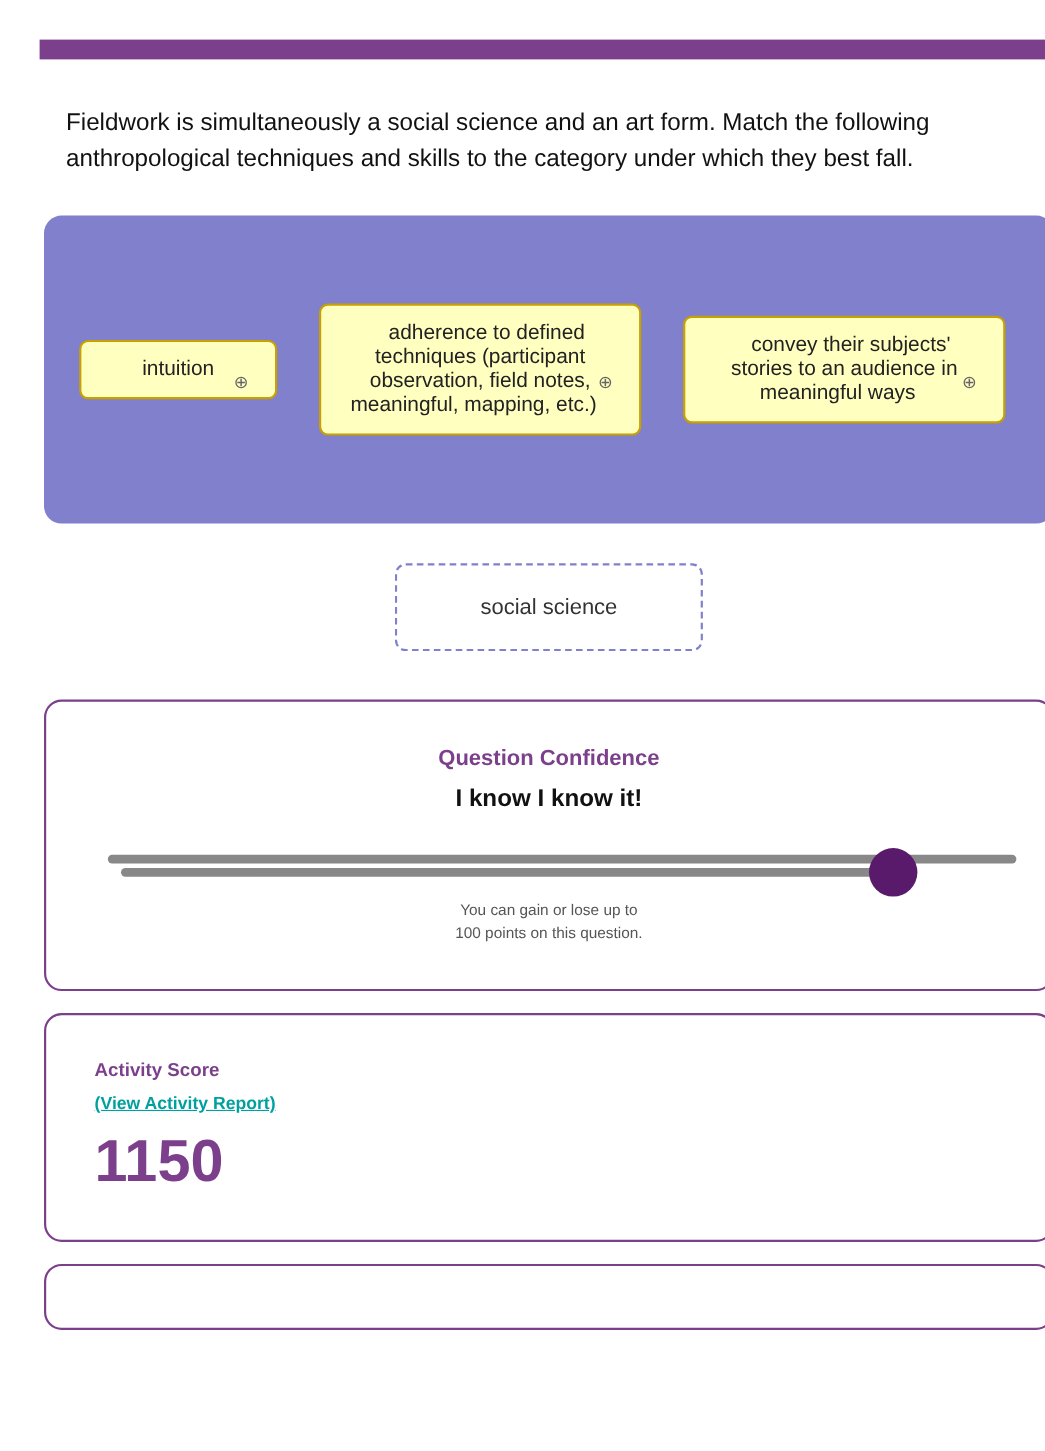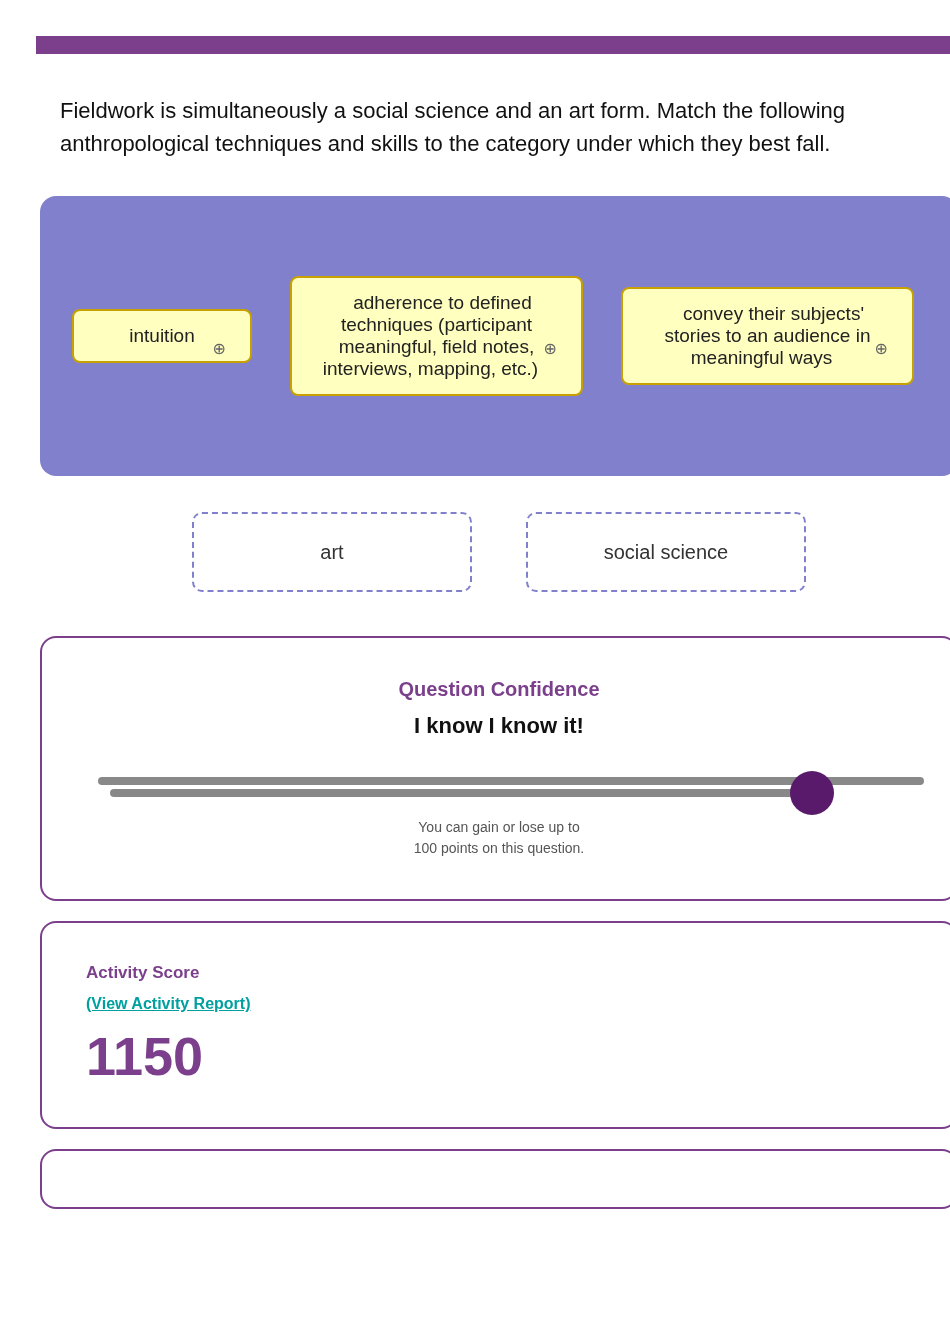--- a/index.html
+++ b/index.html
@@ -184,35 +184,32 @@
 <div class="instruction-text">Fieldwork is simultaneously a social science and an art form. Match the following anthropological techniques and skills to the category under which they best fall.</div>
 
 <div class="drag-area">
 
   <div class="draggable-item narrow">
     <span>intuition</span>
     <span class="drag-handle">⊕</span>
   </div>
 
   <div class="draggable-item">
-    <span>adherence to defined techniques (participant meaningful, field notes, interviews, mapping, etc.)</span>
+    <span>adherence to defined techniques (participant observation, field notes, meaningful, mapping, etc.)</span>
     <span class="drag-handle">⊕</span>
   </div>
 
   <div class="draggable-item">
     <span>convey their subjects' stories to an audience in meaningful ways</span>
     <span class="drag-handle">⊕</span>
   </div>
 
 </div>
 
 <div class="drop-zones">
-  <div class="drop-zone">
-    <span>art</span>
-  </div>
   <div class="drop-zone">
     <span>social science</span>
   </div>
 </div>
 
 <div class="confidence-card">
   <div class="confidence-label">Question Confidence</div>
   <div class="confidence-level">I know I know it!</div>
   <div class="slider-container">
     <div class="slider-track">

